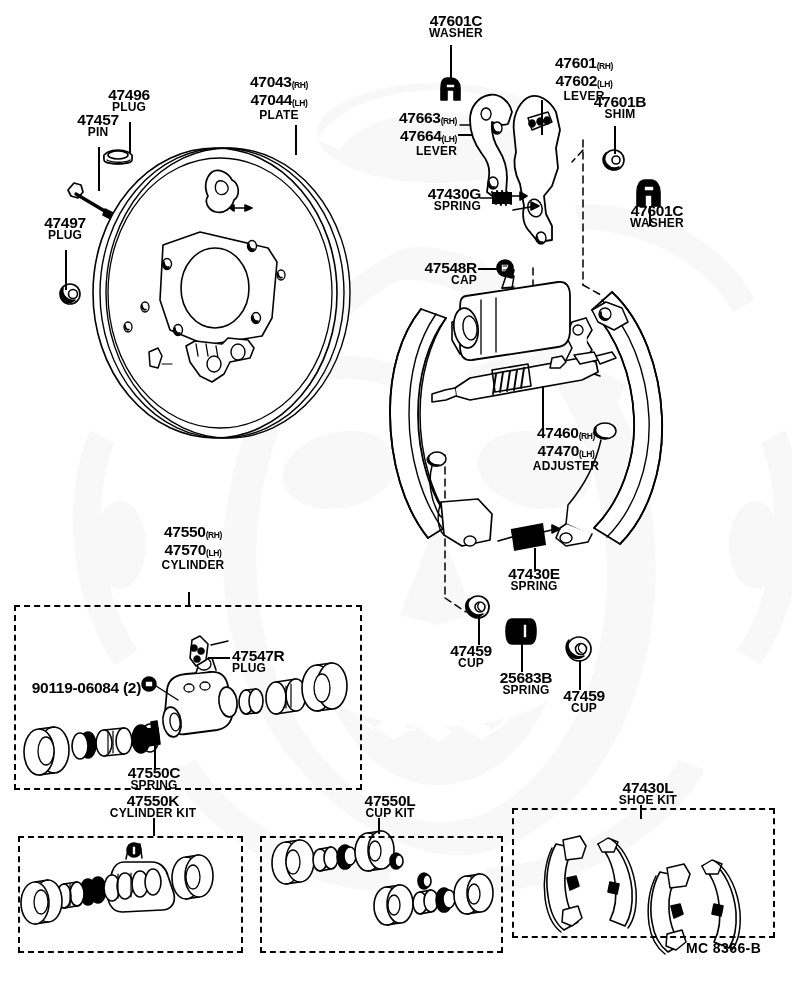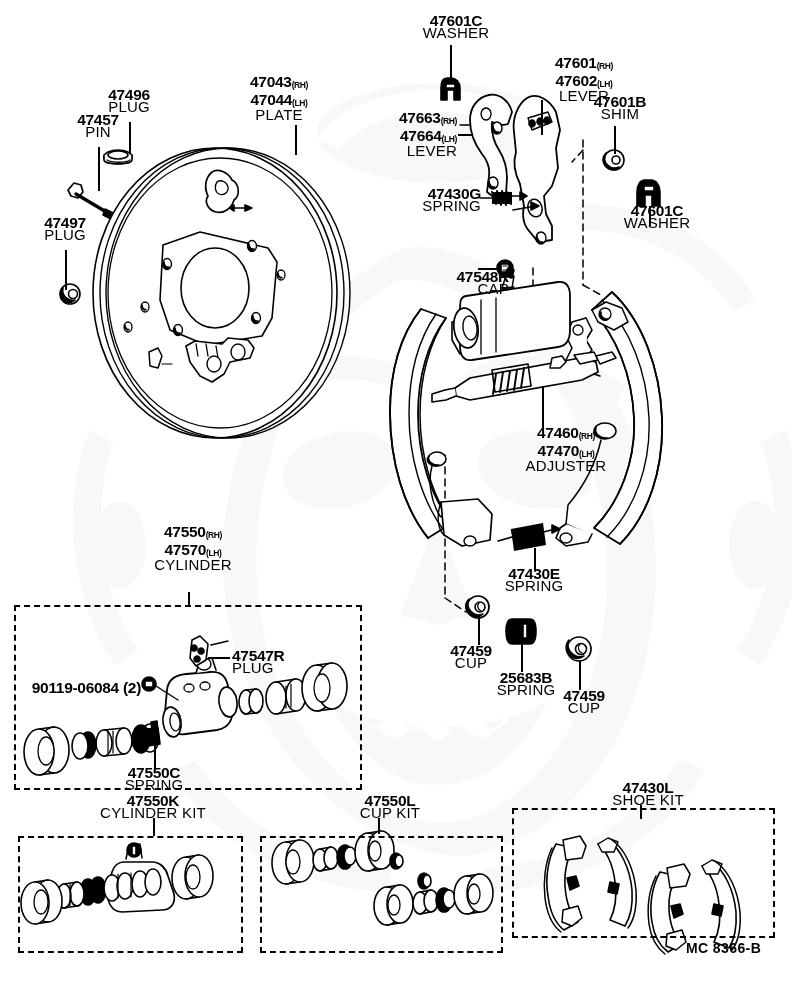--- a/index.html
+++ b/index.html
@@ -7,21 +7,21 @@
   body{font-family:"Liberation Sans",sans-serif;}
   #page{position:relative;width:792px;height:1002px;background:#ffffff;overflow:hidden;}
 
   
   #watermark{position:absolute;left:0;top:0;width:792px;height:1002px;opacity:.30;pointer-events:none;}
 
   
   .lbl{position:absolute;color:#000;white-space:nowrap;}
   .lbl .pn{font-weight:bold;font-size:15.5px;letter-spacing:-.3px;line-height:15px;display:block;}
   .lbl .pn .sfx{font-size:8.5px;font-weight:bold;letter-spacing:-.4px;position:relative;top:1px;}
-  .lbl .dsc{font-weight:normal;font-size:15px;letter-spacing:.2px;line-height:10px;display:block;}
+  .lbl .dsc{font-weight:bold;font-size:12px;letter-spacing:.2px;line-height:10px;display:block;}
   .lbl.ctr{text-align:center;transform:translateX(-50%);}
   .lbl.rgt{text-align:right;transform:translateX(-100%);}
   .lbl.lft{text-align:left;}
 
   
   .leader{position:absolute;background:#000;}
   .lv{width:1.6px;}
   .lh{height:1.6px;}
 
   
@@ -531,21 +531,21 @@
   <div class="lbl ctr" style="left:657px;top:203px;">
     <span class="pn">47601C</span>
     <span class="dsc">WASHER</span>
   </div>
 
   <div class="lbl rgt" style="left:481px;top:186px;">
     <span class="pn">47430G</span>
     <span class="dsc">SPRING</span>
   </div>
 
-  <div class="lbl rgt" style="left:477px;top:269px;margin-left:32px;">
+  <div class="lbl rgt" style="left:477px;top:260px;">
     <span class="pn">47548R</span>
     <span class="dsc">CAP</span>
   </div>
 
   <div class="lbl ctr" style="left:566px;top:425px;">
     <span class="pn">
       <span>47460</span><span class="sfx">(RH)</span>
     </span>
     <span class="pn">
       <span>47470</span><span class="sfx">(LH)</span>

